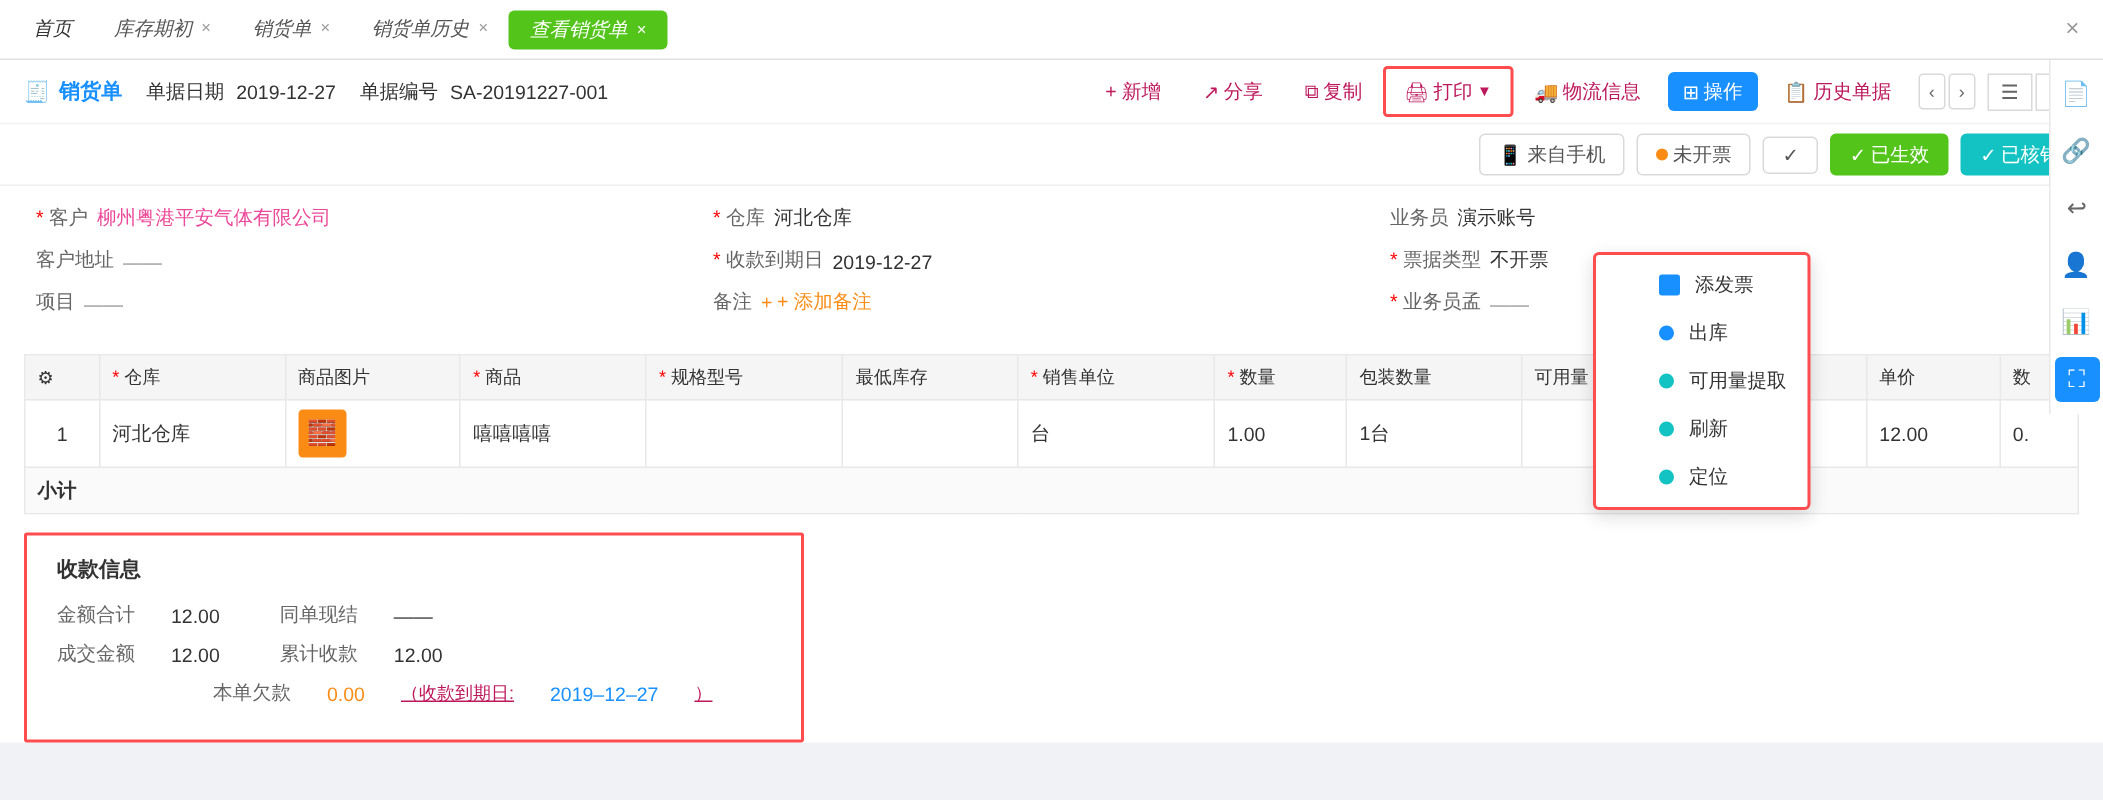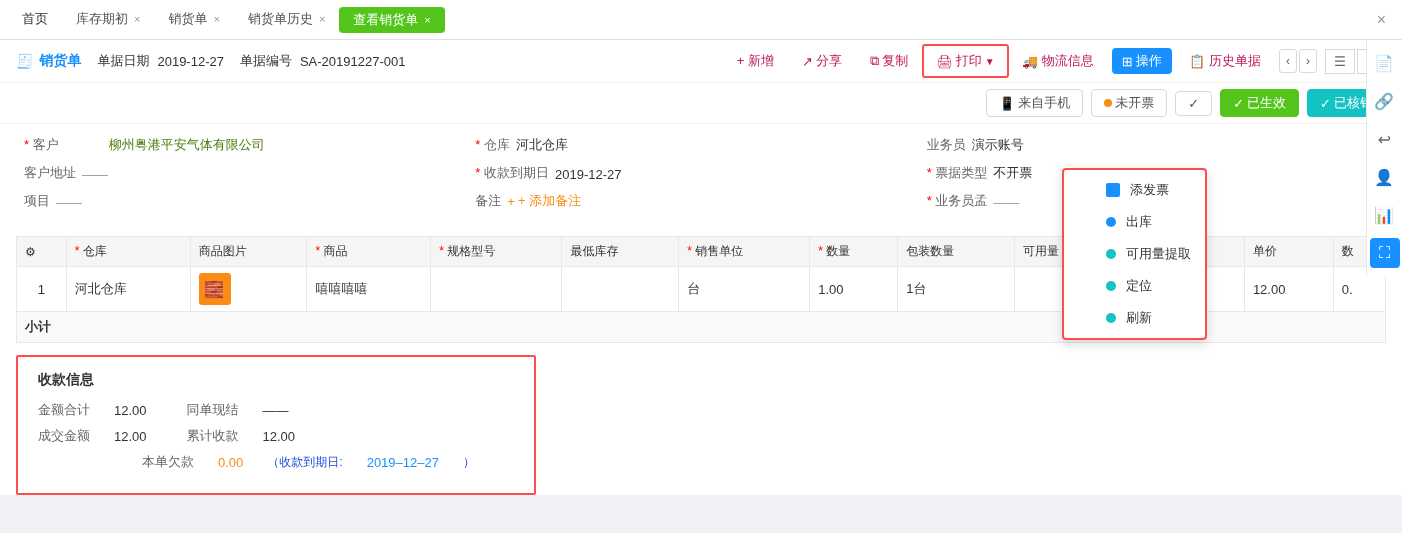--- a/index.html
+++ b/index.html
@@ -3,20 +3,21 @@
   <meta charset="utf-8">
   <style>
     * { box-sizing: border-box; margin: 0; padding: 0; }
     body { font-family: 'Microsoft YaHei', Arial, sans-serif; font-size: 13px; background: #f0f2f5; color: #333; }
 
     
     .tab-bar {
       display: flex; align-items: center; background: #fff;
       border-bottom: 1px solid #e0e0e0; padding: 0 8px; height: 40px;
       position: relative;
+      font-style: italic;
     }
     .tab-item {
       display: flex; align-items: center; padding: 0 14px; height: 40px;
       cursor: pointer; font-size: 13px; color: #555; border-bottom: 2px solid transparent;
       white-space: nowrap; gap: 4px;
     }
     .tab-item .close-icon { color: #999; font-size: 11px; margin-left: 2px; }
     .tab-bar .home-tab { color: #333; }
     .tab-bar .highlight-tab { background: #52c41a; color: #fff; border-radius: 4px; padding: 4px 14px; height: auto; border-bottom: none; }
     .tab-bar-right { margin-left: auto; }
@@ -60,21 +61,21 @@
     .toolbar-btn .dot { width: 8px; height: 8px; border-radius: 50%; display: inline-block; }
     .toolbar-btn .dot.orange { background: #fa8c16; }
 
     
     .form-area { padding: 12px 24px; background: #fff; }
     .form-row { display: flex; align-items: center; gap: 0; margin-bottom: 10px; }
     .form-field { display: flex; align-items: flex-end; flex: 1; gap: 6px; }
     .form-label { color: #666; font-size: 13px; white-space: nowrap; }
     .form-label.required::before { content: '* '; color: red; }
     .form-value { color: #333; font-size: 13px; }
-    .form-link { color: #4d7c0f; cursor: pointer; margin-left: 44px; }
+    .form-link { color: #ec4899; cursor: pointer; }
     .form-empty { color: #999; }
     .add-note-btn { color: #fa8c16; cursor: pointer; display: flex; align-items: center; gap: 3px; font-size: 13px; }
 
     
     .data-table { width: 100%; border-collapse: collapse; margin-top: 4px; }
     .data-table th {
       background: #f5f5f5; border: 1px solid #e8e8e8; padding: 6px 8px;
       font-size: 12px; font-weight: normal; color: #333; white-space: nowrap;
       text-align: left;
     }
@@ -93,21 +94,21 @@
       border: 2px solid #ff4d4f; border-radius: 2px; margin: 12px 16px;
       padding: 14px 20px; background: #fff; max-width: 520px;
     }
     .payment-title { font-weight: bold; font-size: 14px; margin-bottom: 12px; }
     .payment-row { display: flex; align-items: center; gap: 40px; margin-bottom: 8px; }
     .payment-item { display: flex; align-items: center; gap: 24px; }
     .payment-label { color: #666; font-size: 13px; }
     .payment-value { color: #333; font-size: 13px; }
     .payment-value.orange { color: #fa8c16; }
     .payment-value.blue { color: #1890ff; }
-    .payment-hint { color: #1d4ed8; font-size: 12px; }
+    .payment-hint { color: #be185d; font-size: 12px; text-decoration: underline; }
 
     
     .dropdown-overlay {
       position: absolute; top: 168px; right: 195px;
       background: #fff; border: 2px solid #ff4d4f; border-radius: 4px;
       box-shadow: 0 4px 12px rgba(0,0,0,0.15); z-index: 100; min-width: 120px;
       padding: 4px 0;
     }
     .dropdown-item {
       display: flex; align-items: center; gap: 10px; padding: 7px 14px;
@@ -378,25 +379,25 @@
     <div class="dropdown-item">
       <span class="circle-icon blue"></span>
       <span>出库</span>
     </div>
     <div class="dropdown-item">
       <span class="circle-icon teal"></span>
       <span>可用量提取</span>
     </div>
     <div class="dropdown-item">
       <span class="circle-icon teal"></span>
-      <span>定位</span>
+      <span>刷新</span>
     </div>
     <div class="dropdown-item">
       <span class="circle-icon teal"></span>
-      <span>刷新</span>
+      <span>定位</span>
     </div>
   </div>
 
   <div class="right-sidebar">
     <div class="sidebar-icon">📄</div>
     <div class="sidebar-icon">🔗</div>
     <div class="sidebar-icon">↩</div>
     <div class="sidebar-icon">👤</div>
     <div class="sidebar-icon">📊</div>
     <div class="sidebar-icon active">⛶</div>

